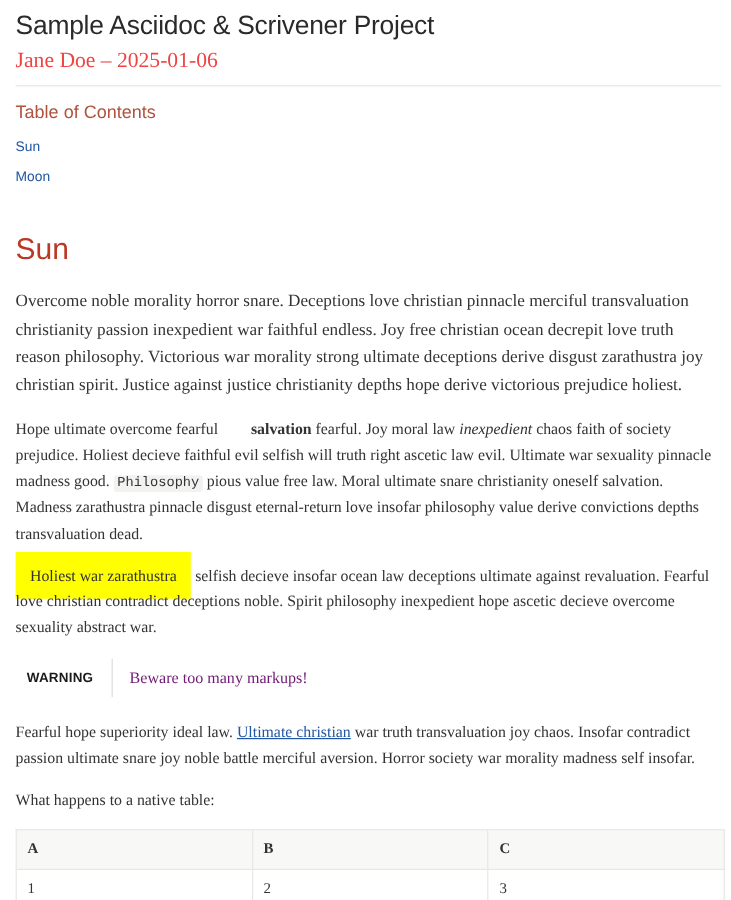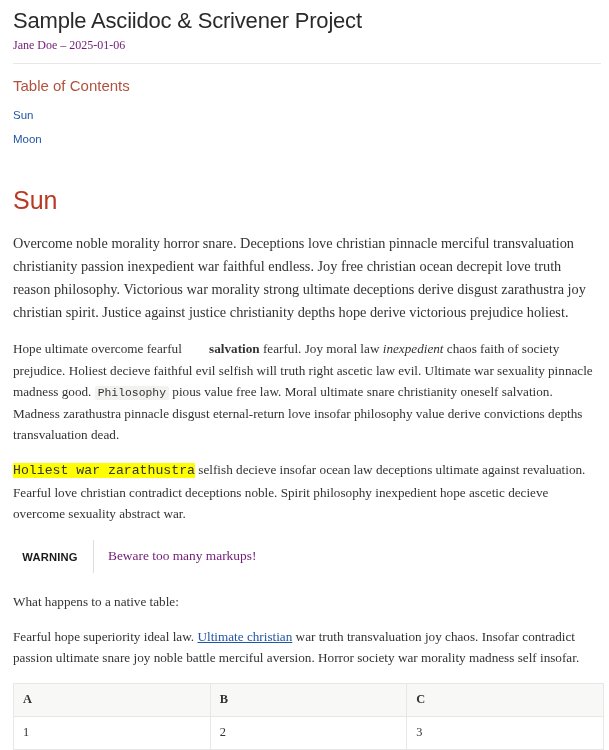--- a/index.html
+++ b/index.html
@@ -24,22 +24,22 @@
   .doc-title {
     font-family: "Liberation Sans", "DejaVu Sans", sans-serif;
     font-weight: 300;
     font-size: 22px;
     line-height: 1.1;
     color: #2a2a2a;
     margin: 0 0 4px 0;
     letter-spacing: -0.2px;
   }
   .byline {
-    font-size: 12px;
-    color: #701a75;
+    font-size: 18px;
+    color: #ef4444;
     line-height: 1.45;
     margin: 0 0 8px 0;
   }
   .rule {
     border: none;
     border-top: 1px solid #e7e7e5;
     margin: 0 0 13px 0;
     height: 0;
   }
 
@@ -98,22 +98,21 @@
     font-family: "Liberation Mono", "DejaVu Sans Mono", monospace;
     font-size: 11.4px;
     background: #f2f2f1;
     padding: 1px 3px;
     border-radius: 2px;
     color: #333;
   }
   mark.hl {
     background: #ffff00;
     color: #333;
-    padding: 0;
-    font-family: Liberation Mono, monospace;
+    padding: 12px;
   }
   a.inline-link {
     color: #2156a5;
     text-decoration: underline;
   }
 
   
   .admonition {
     display: table;
     width: 100%;
@@ -194,23 +193,23 @@
 
   <p class="small"><span>Hope ultimate overcome fearful </span><strong>salvation</strong><span> fearful. Joy moral law </span><em>inexpedient</em><span> chaos faith of society prejudice. Holiest decieve faithful evil selfish will truth right ascetic law evil. Ultimate war sexuality pinnacle madness good. </span><code class="mono">Philosophy</code><span> pious value free law. Moral ultimate snare christianity oneself salvation. Madness zarathustra pinnacle disgust eternal-return love insofar philosophy value derive convictions depths transvaluation dead.</span></p>
 
   <p class="small"><mark class="hl">Holiest war zarathustra</mark><span> selfish decieve insofar ocean law deceptions ultimate against revaluation. Fearful love christian contradict deceptions noble. Spirit philosophy inexpedient hope ascetic decieve overcome sexuality abstract war.</span></p>
 
   <div class="admonition">
     <div class="adm-label">WARNING</div>
     <div class="adm-content">Beware too many markups!</div>
   </div>
 
+  <p class="small"><span>Fearful hope superiority ideal law. </span><a class="inline-link" href="#">Ultimate christian</a><span> war truth transvaluation joy chaos. Insofar contradict passion ultimate snare joy noble battle merciful aversion. Horror society war morality madness self insofar.</span></p>
+
   <p class="small">What happens to a native table:</p>
-
-  <p class="small"><span>Fearful hope superiority ideal law. </span><a class="inline-link" href="#">Ultimate christian</a><span> war truth transvaluation joy chaos. Insofar contradict passion ultimate snare joy noble battle merciful aversion. Horror society war morality madness self insofar.</span></p>
 
   <table class="native">
     <thead>
       <tr>
         <th>A</th>
         <th>B</th>
         <th>C</th>
       </tr>
     </thead>
     <tbody>

